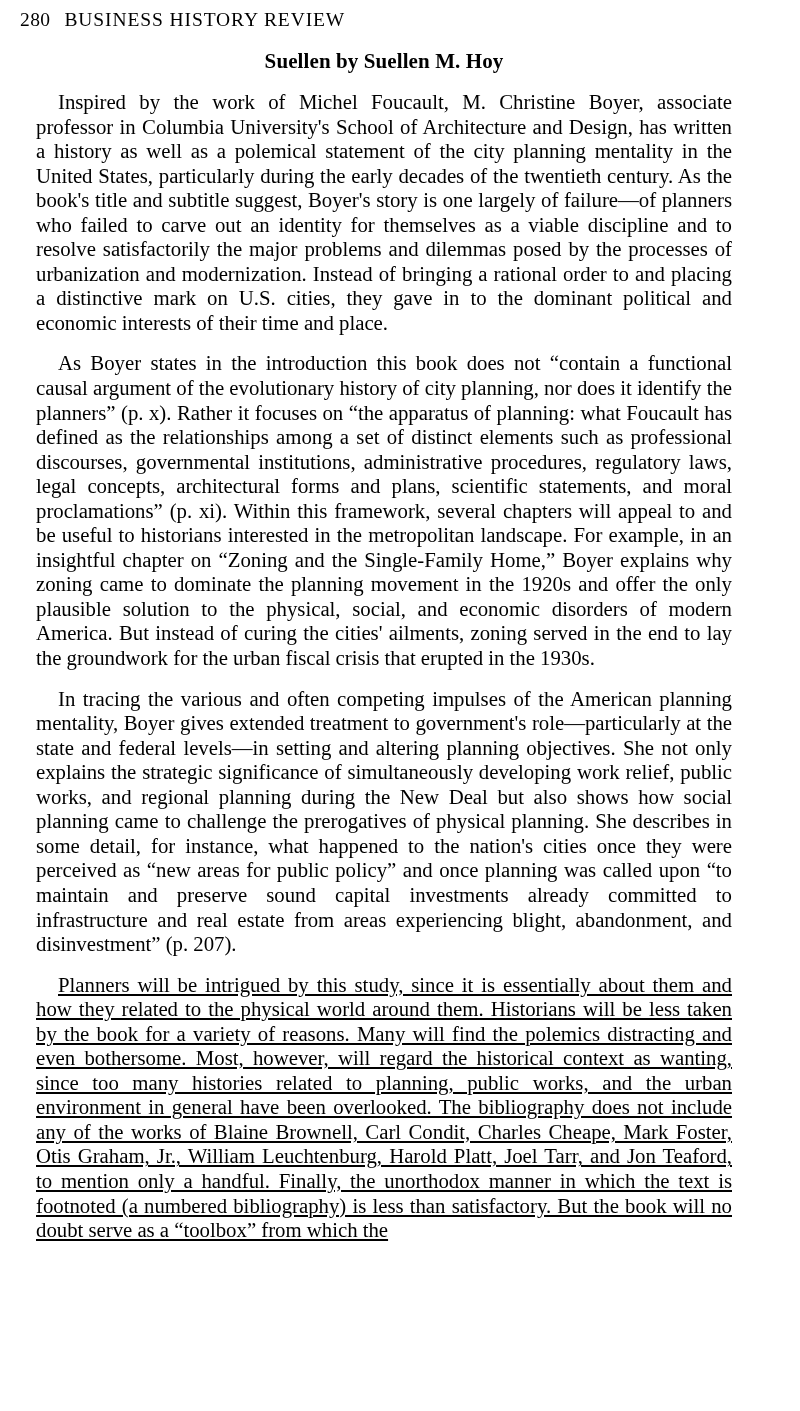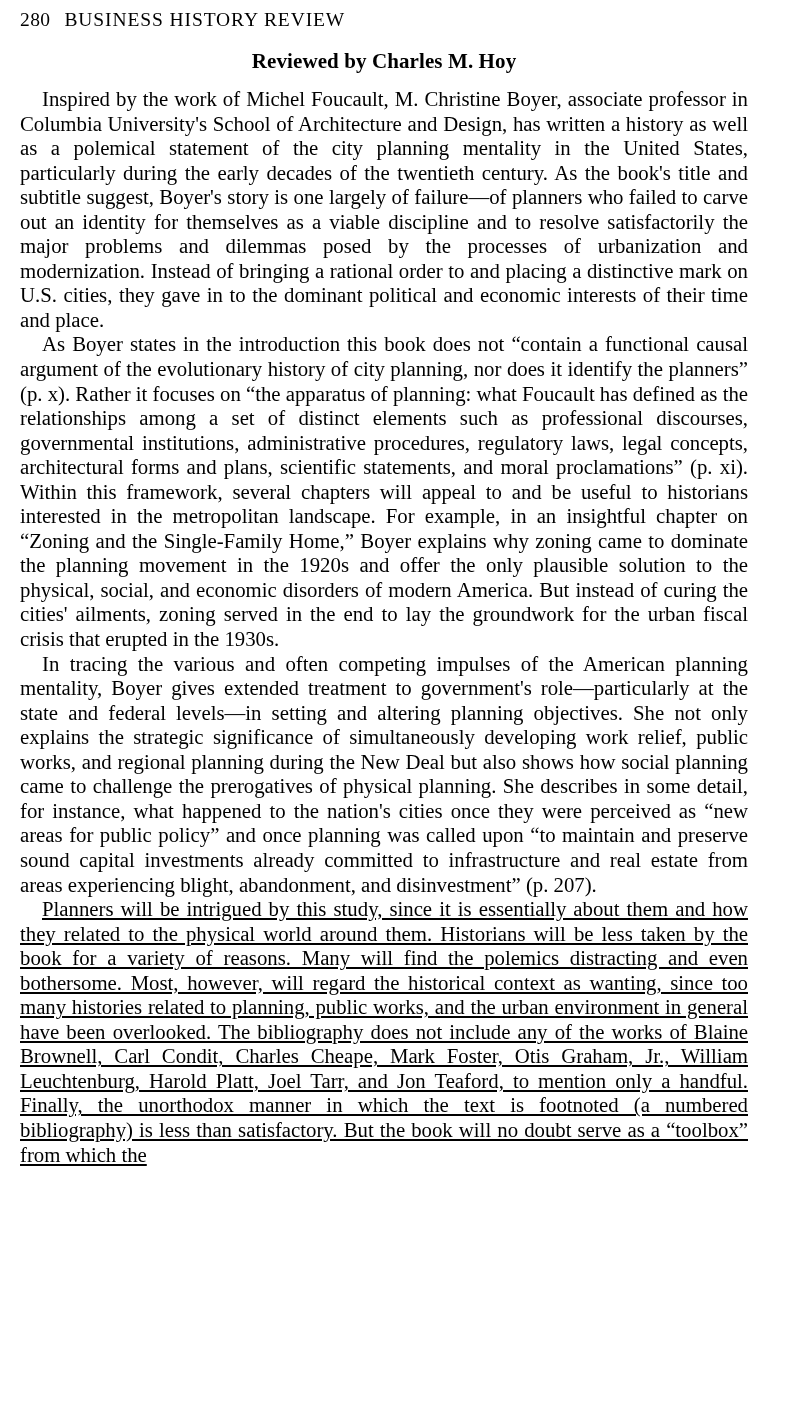--- a/index.html
+++ b/index.html
@@ -79,21 +79,21 @@
     margin-top: 13px;
     font-size: 20.8px;
     line-height: 24.55px;
     text-align: justify;
     text-justify: inter-word;
     hyphens: none;
     -webkit-hyphens: none;
     letter-spacing: -0.02px;
   }
   .body-text p {
-    margin: 0;
+    margin: 16px;
     text-indent: 22px;
     text-align: justify;
   }
   .body-text p:last-child {
     text-align: justify;
     text-decoration: underline;
   }
   
   .body-text p.final {
     text-align-last: left;
@@ -103,21 +103,21 @@
 <body>
 
 <div class="page">
   <div class="content">
 
     <div class="running-head">
       <span class="folio">280</span><span class="journal">BUSINESS HISTORY REVIEW</span>
     </div>
 
 
-    <div class="byline">Reviewed by Charles M. Hoy</div>
+    <div class="byline">Suellen by Suellen M. Hoy</div>
 
     <div class="body-text">
       <p>Inspired by the work of Michel Foucault, M. Christine Boyer, associate professor in Columbia University's School of Architecture and Design, has written a history as well as a polemical statement of the city planning mentality in the United States, particularly during the early decades of the twentieth century. As the book's title and subtitle suggest, Boyer's story is one largely of failure—of planners who failed to carve out an identity for themselves as a viable discipline and to resolve satisfactorily the major problems and dilemmas posed by the processes of urbanization and modernization. Instead of bringing a rational order to and placing a distinctive mark on U.S. cities, they gave in to the dominant political and economic interests of their time and place.</p>
       <p>As Boyer states in the introduction this book does not “contain a functional causal argument of the evolutionary history of city planning, nor does it identify the planners” (p. x). Rather it focuses on “the apparatus of planning: what Foucault has defined as the relationships among a set of distinct elements such as professional discourses, governmental institutions, administrative procedures, regulatory laws, legal concepts, architectural forms and plans, scientific statements, and moral proclamations” (p. xi). Within this framework, several chapters will appeal to and be useful to historians interested in the metropolitan landscape. For example, in an insightful chapter on “Zoning and the Single-Family Home,” Boyer explains why zoning came to dominate the planning movement in the 1920s and offer the only plausible solution to the physical, social, and economic disorders of modern America. But instead of curing the cities' ailments, zoning served in the end to lay the groundwork for the urban fiscal crisis that erupted in the 1930s.</p>
       <p>In tracing the various and often competing impulses of the American planning mentality, Boyer gives extended treatment to government's role—particularly at the state and federal levels—in setting and altering planning objectives. She not only explains the strategic significance of simultaneously developing work relief, public works, and regional planning during the New Deal but also shows how social planning came to challenge the prerogatives of physical planning. She describes in some detail, for instance, what happened to the nation's cities once they were perceived as “new areas for public policy” and once planning was called upon “to maintain and preserve sound capital investments already committed to infrastructure and real estate from areas experiencing blight, abandonment, and disinvestment” (p. 207).</p>
       <p class="final">Planners will be intrigued by this study, since it is essentially about them and how they related to the physical world around them. Historians will be less taken by the book for a variety of reasons. Many will find the polemics distracting and even bothersome. Most, however, will regard the historical context as wanting, since too many histories related to planning, public works, and the urban environment in general have been overlooked. The bibliography does not include any of the works of Blaine Brownell, Carl Condit, Charles Cheape, Mark Foster, Otis Graham, Jr., William Leuchtenburg, Harold Platt, Joel Tarr, and Jon Teaford, to mention only a handful. Finally, the unorthodox manner in which the text is footnoted (a numbered bibliography) is less than satisfactory. But the book will no doubt serve as a “toolbox” from which the</p>
     </div>
 
   </div>
 </div>

